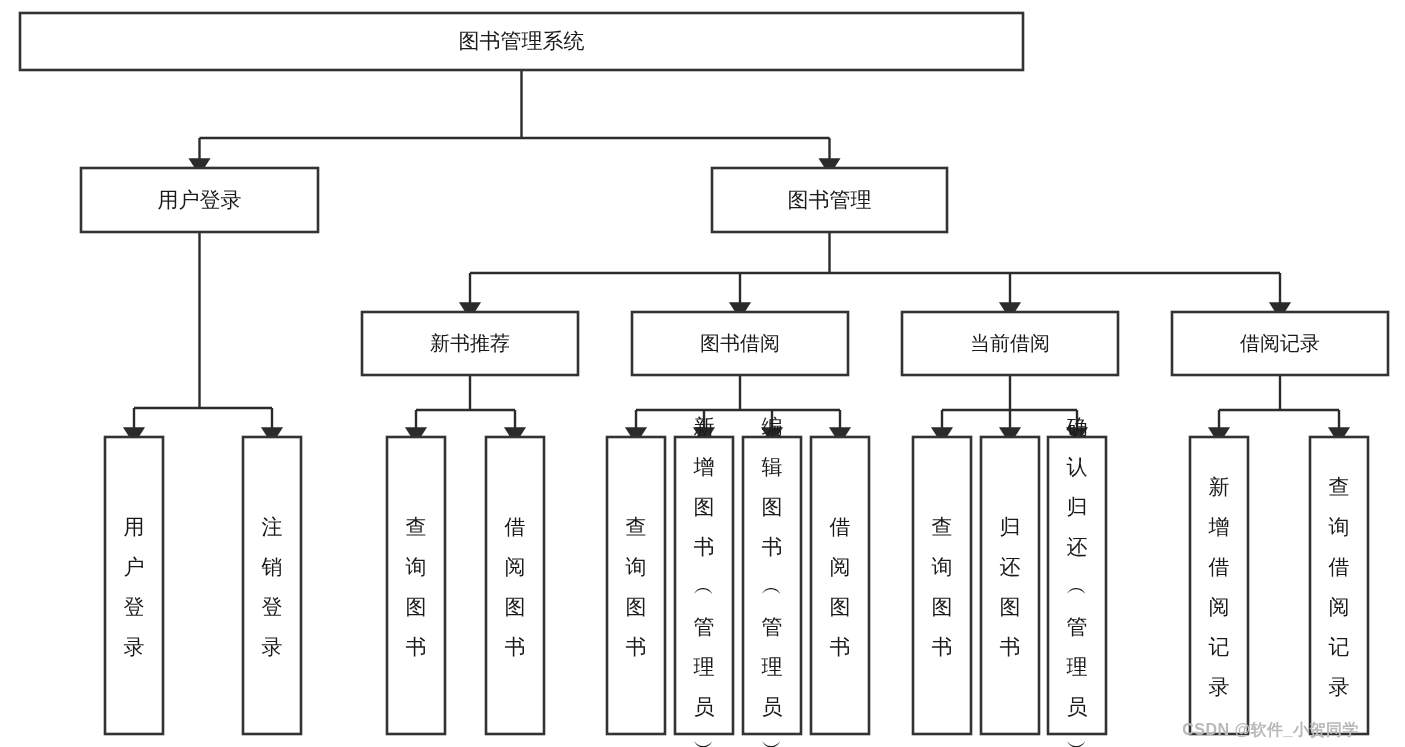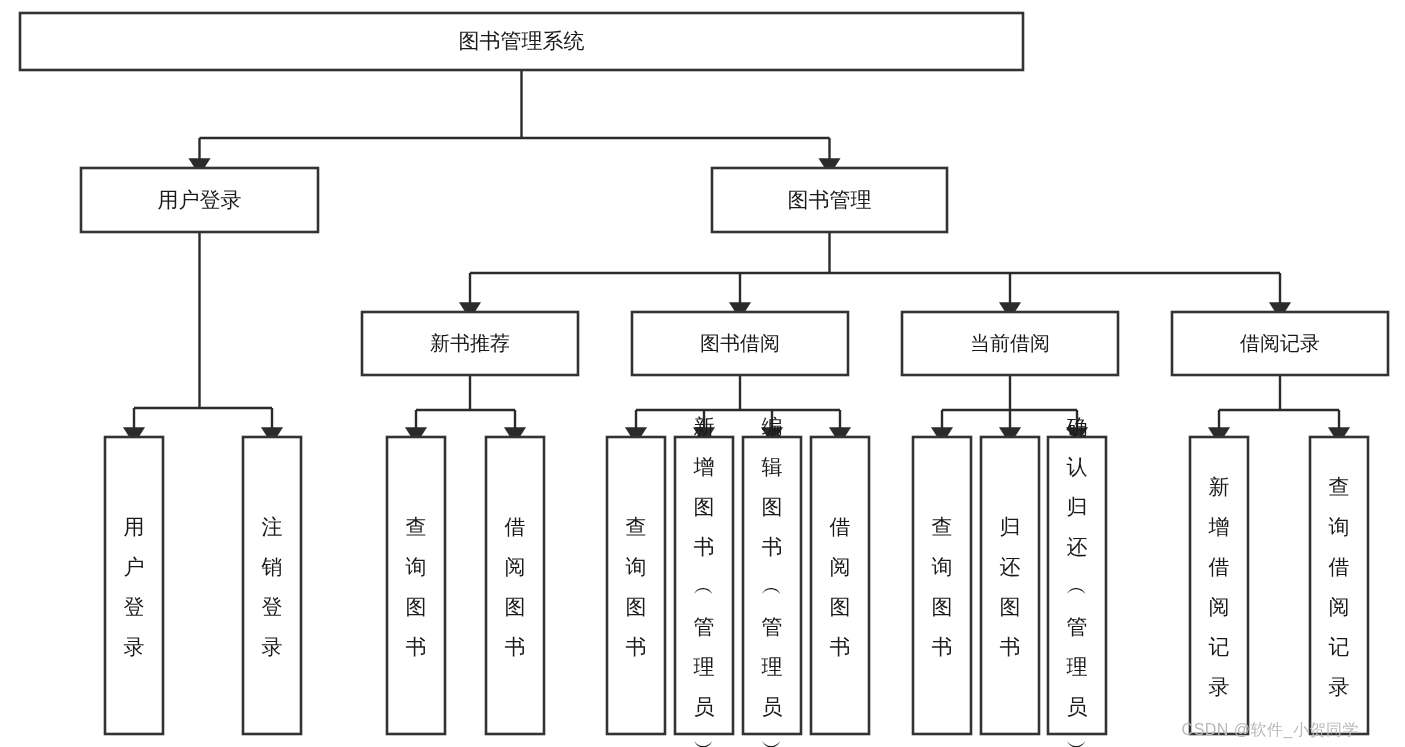--- a/index.html
+++ b/index.html
@@ -58,20 +58,21 @@
   .watermark {
     position: absolute;
     right: 10px;
     bottom: 6px;
     font-family: "Liberation Sans", "DejaVu Sans", sans-serif;
     font-size: 16px;
     color: #b9b9b9;
     letter-spacing: 0.5px;
     white-space: nowrap;
     user-select: none;
+    font-weight: bold;
   }
 </style>
 </head>
 <body>
 
 <div id="diagram-root">
 
   <svg id="flowchart" viewBox="0 0 1405 747" xmlns="http://www.w3.org/2000/svg">
     <defs>
       <marker id="arrowhead" markerWidth="9" markerHeight="10" refX="3.2" refY="5" orient="auto" markerUnits="strokeWidth">

